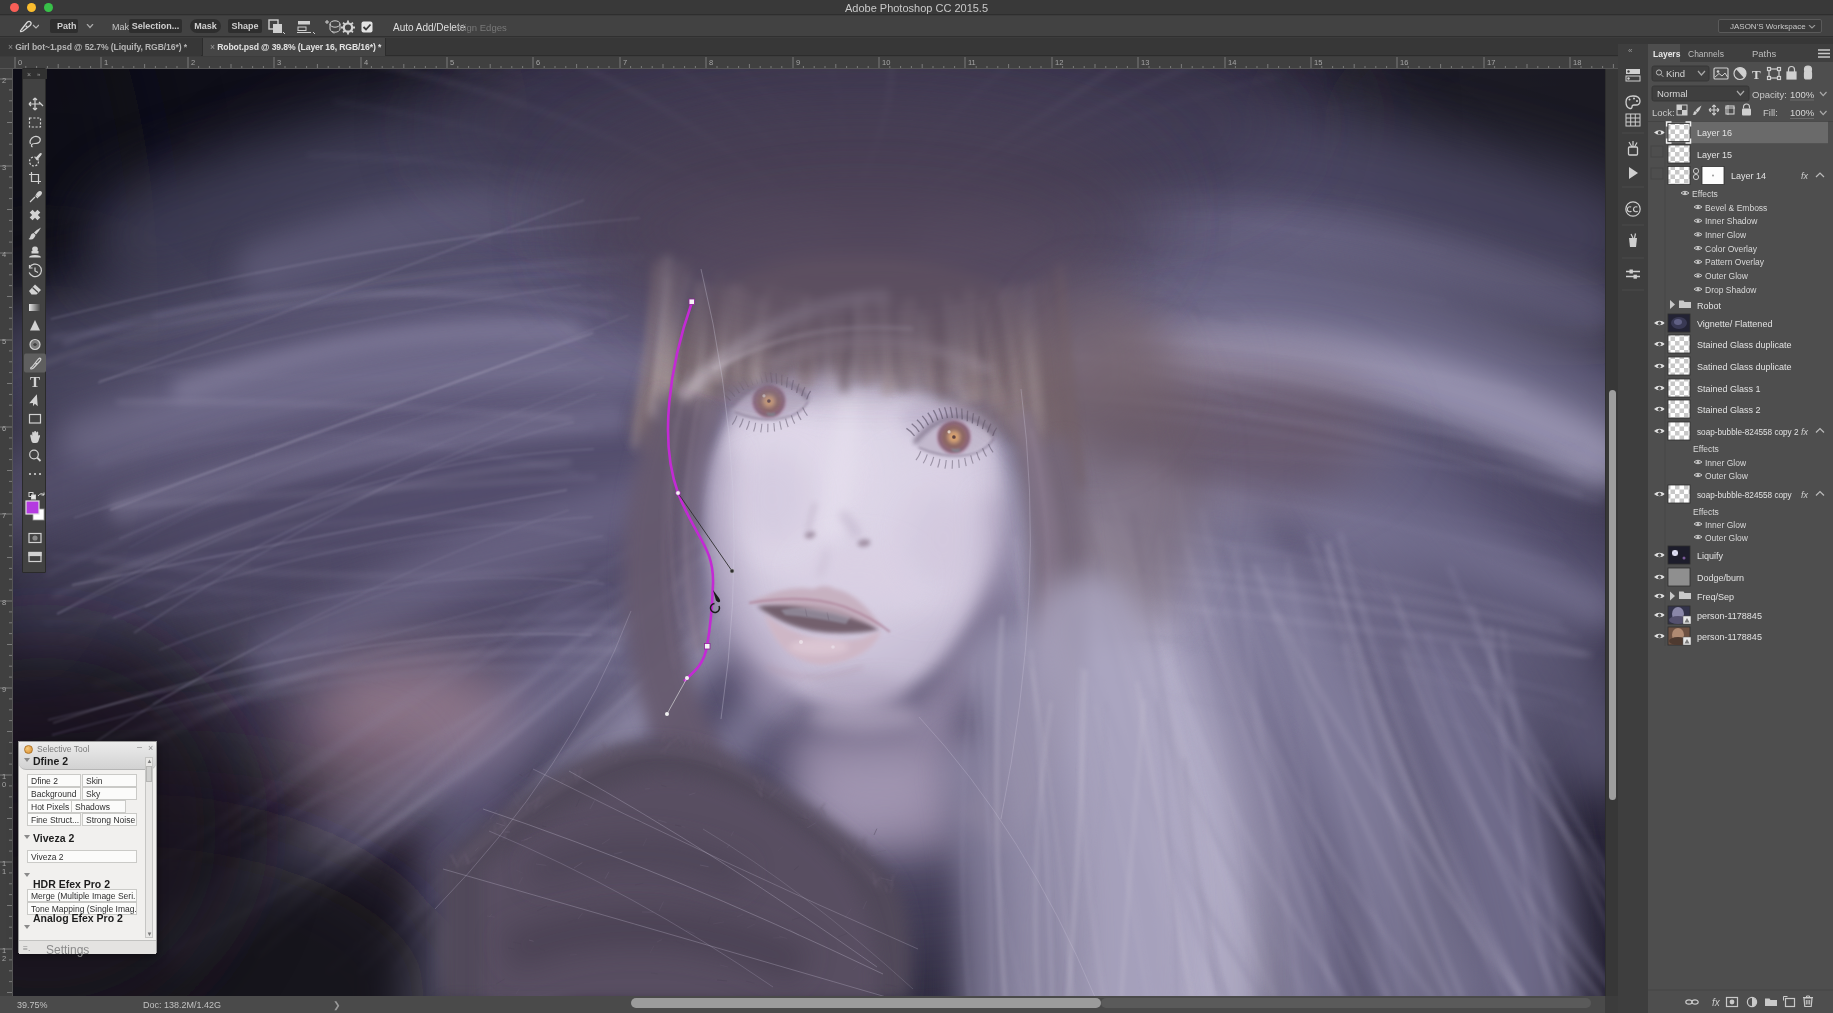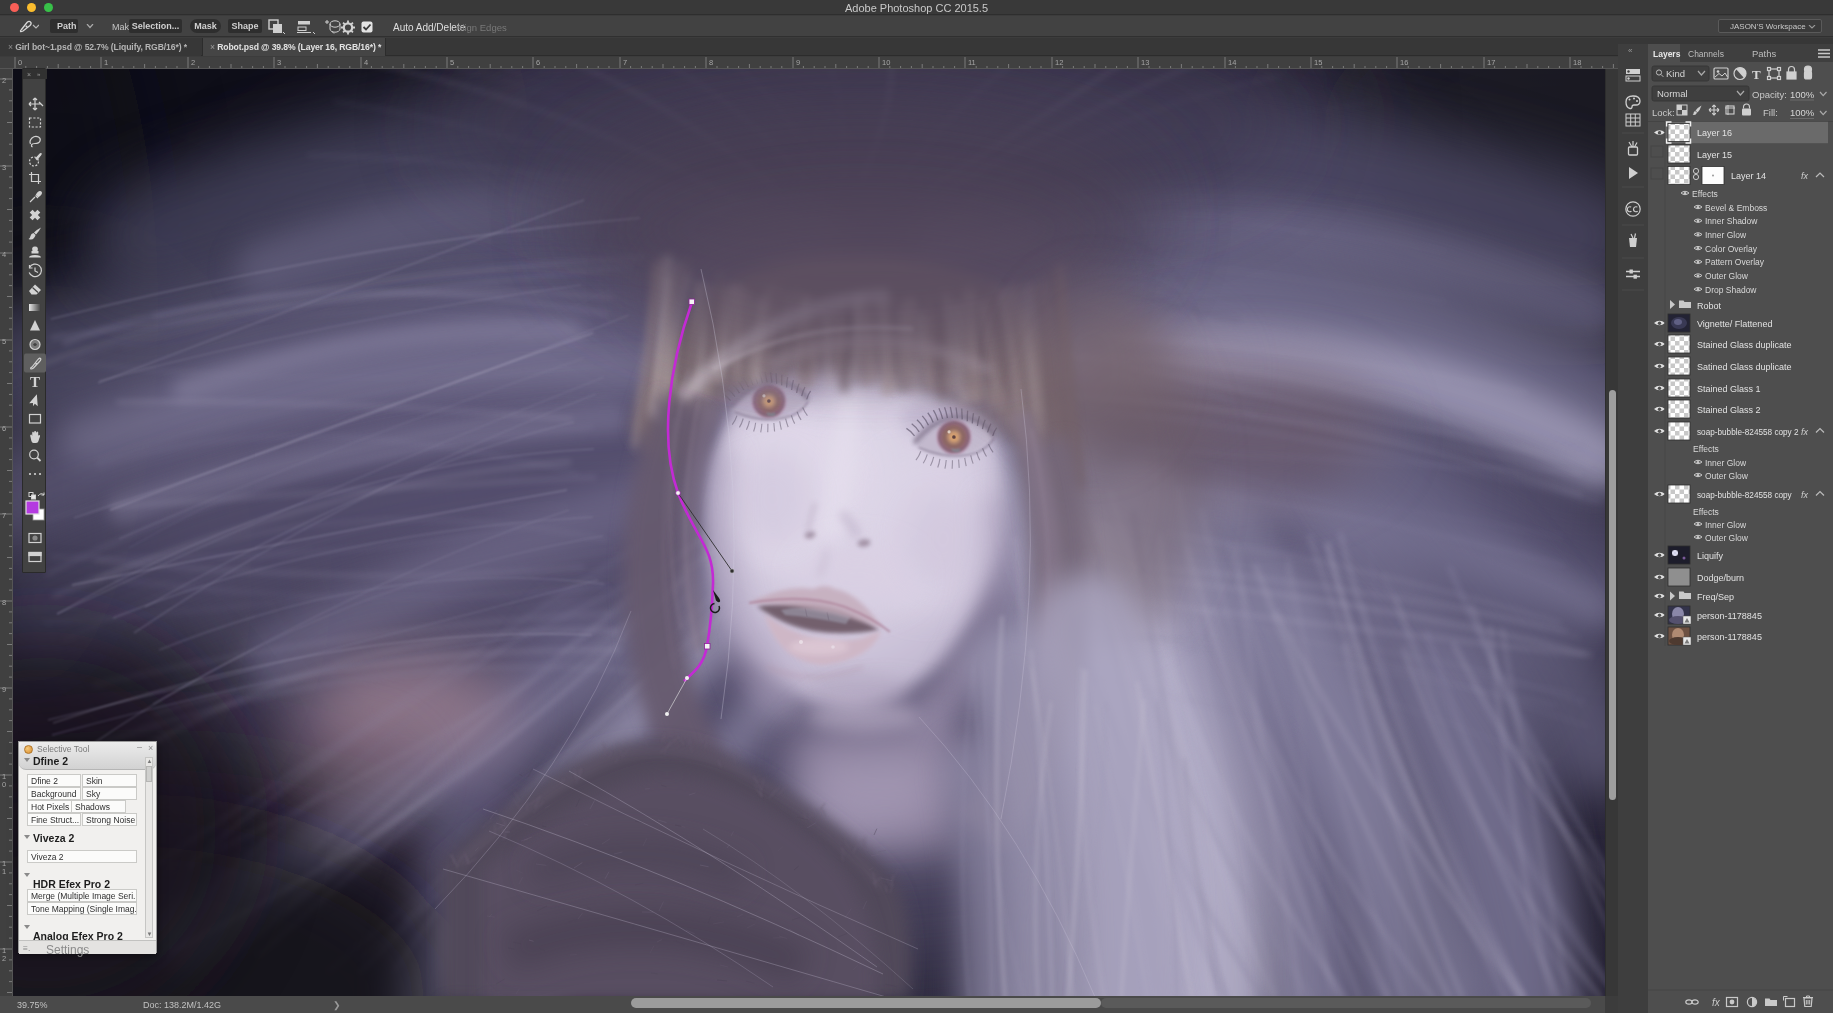--- a/index.html
+++ b/index.html
@@ -1531,21 +1531,21 @@
     <div class="stbtn" style="left:8px;top:71px;width:54px;">Fine Struct...</div>
     <div class="stbtn" style="left:63px;top:71px;width:55px;">Strong Noise</div>
     <div style="position:absolute;left:5px;top:92.5px;width:0;height:0;border-left:3.5px solid transparent;border-right:3.5px solid transparent;border-top:4.5px solid #8a8a8a;"></div>
     <div class="sthead" style="top:90px;">Viveza 2</div>
     <div class="stbtn" style="left:8px;top:108px;width:110px;">Viveza 2</div>
     <div style="position:absolute;left:5px;top:130.5px;width:0;height:0;border-left:3.5px solid transparent;border-right:3.5px solid transparent;border-top:4.5px solid #8a8a8a;"></div>
     <div class="sthead" style="top:136px;">HDR Efex Pro 2</div>
     <div class="stbtn" style="left:8px;top:147px;width:110px;">Merge (Multiple Image Seri...</div>
     <div class="stbtn" style="left:8px;top:160px;width:110px;">Tone Mapping (Single Imag...</div>
     <div style="position:absolute;left:5px;top:182.5px;width:0;height:0;border-left:3.5px solid transparent;border-right:3.5px solid transparent;border-top:4.5px solid #8a8a8a;"></div>
-    <div class="sthead" style="top:188px;">Analog Efex Pro 2</div>
+    <div class="sthead" style="top:170px;">Analog Efex Pro 2</div>
     <div style="position:absolute;left:0;top:198px;width:100%;height:14px;background:#e4e3e1;border-top:1px solid #c2c2c0;">
       <span style="position:absolute;left:4px;top:2px;font-size:8.5px;color:#8a8a8a;">≡.</span>
       <span style="position:absolute;left:15px;top:2px;font-size:12px;color:#8a8a8a;margin-left:12px;">Settings</span>
     </div>
     <div style="position:absolute;right:3px;top:15px;width:8px;height:181px;background:#e8e7e5;border:1px solid #c6c6c4;">
       <div style="position:absolute;left:0.5px;top:0px;font-size:6px;color:#777;">▲</div>
       <div style="position:absolute;left:0;top:8px;width:6px;height:16px;background:#cfcfcd;border:1px solid #b5b5b3;"></div>
       <div style="position:absolute;left:0.5px;bottom:0px;font-size:6px;color:#777;">▼</div>
     </div>
   </div>

